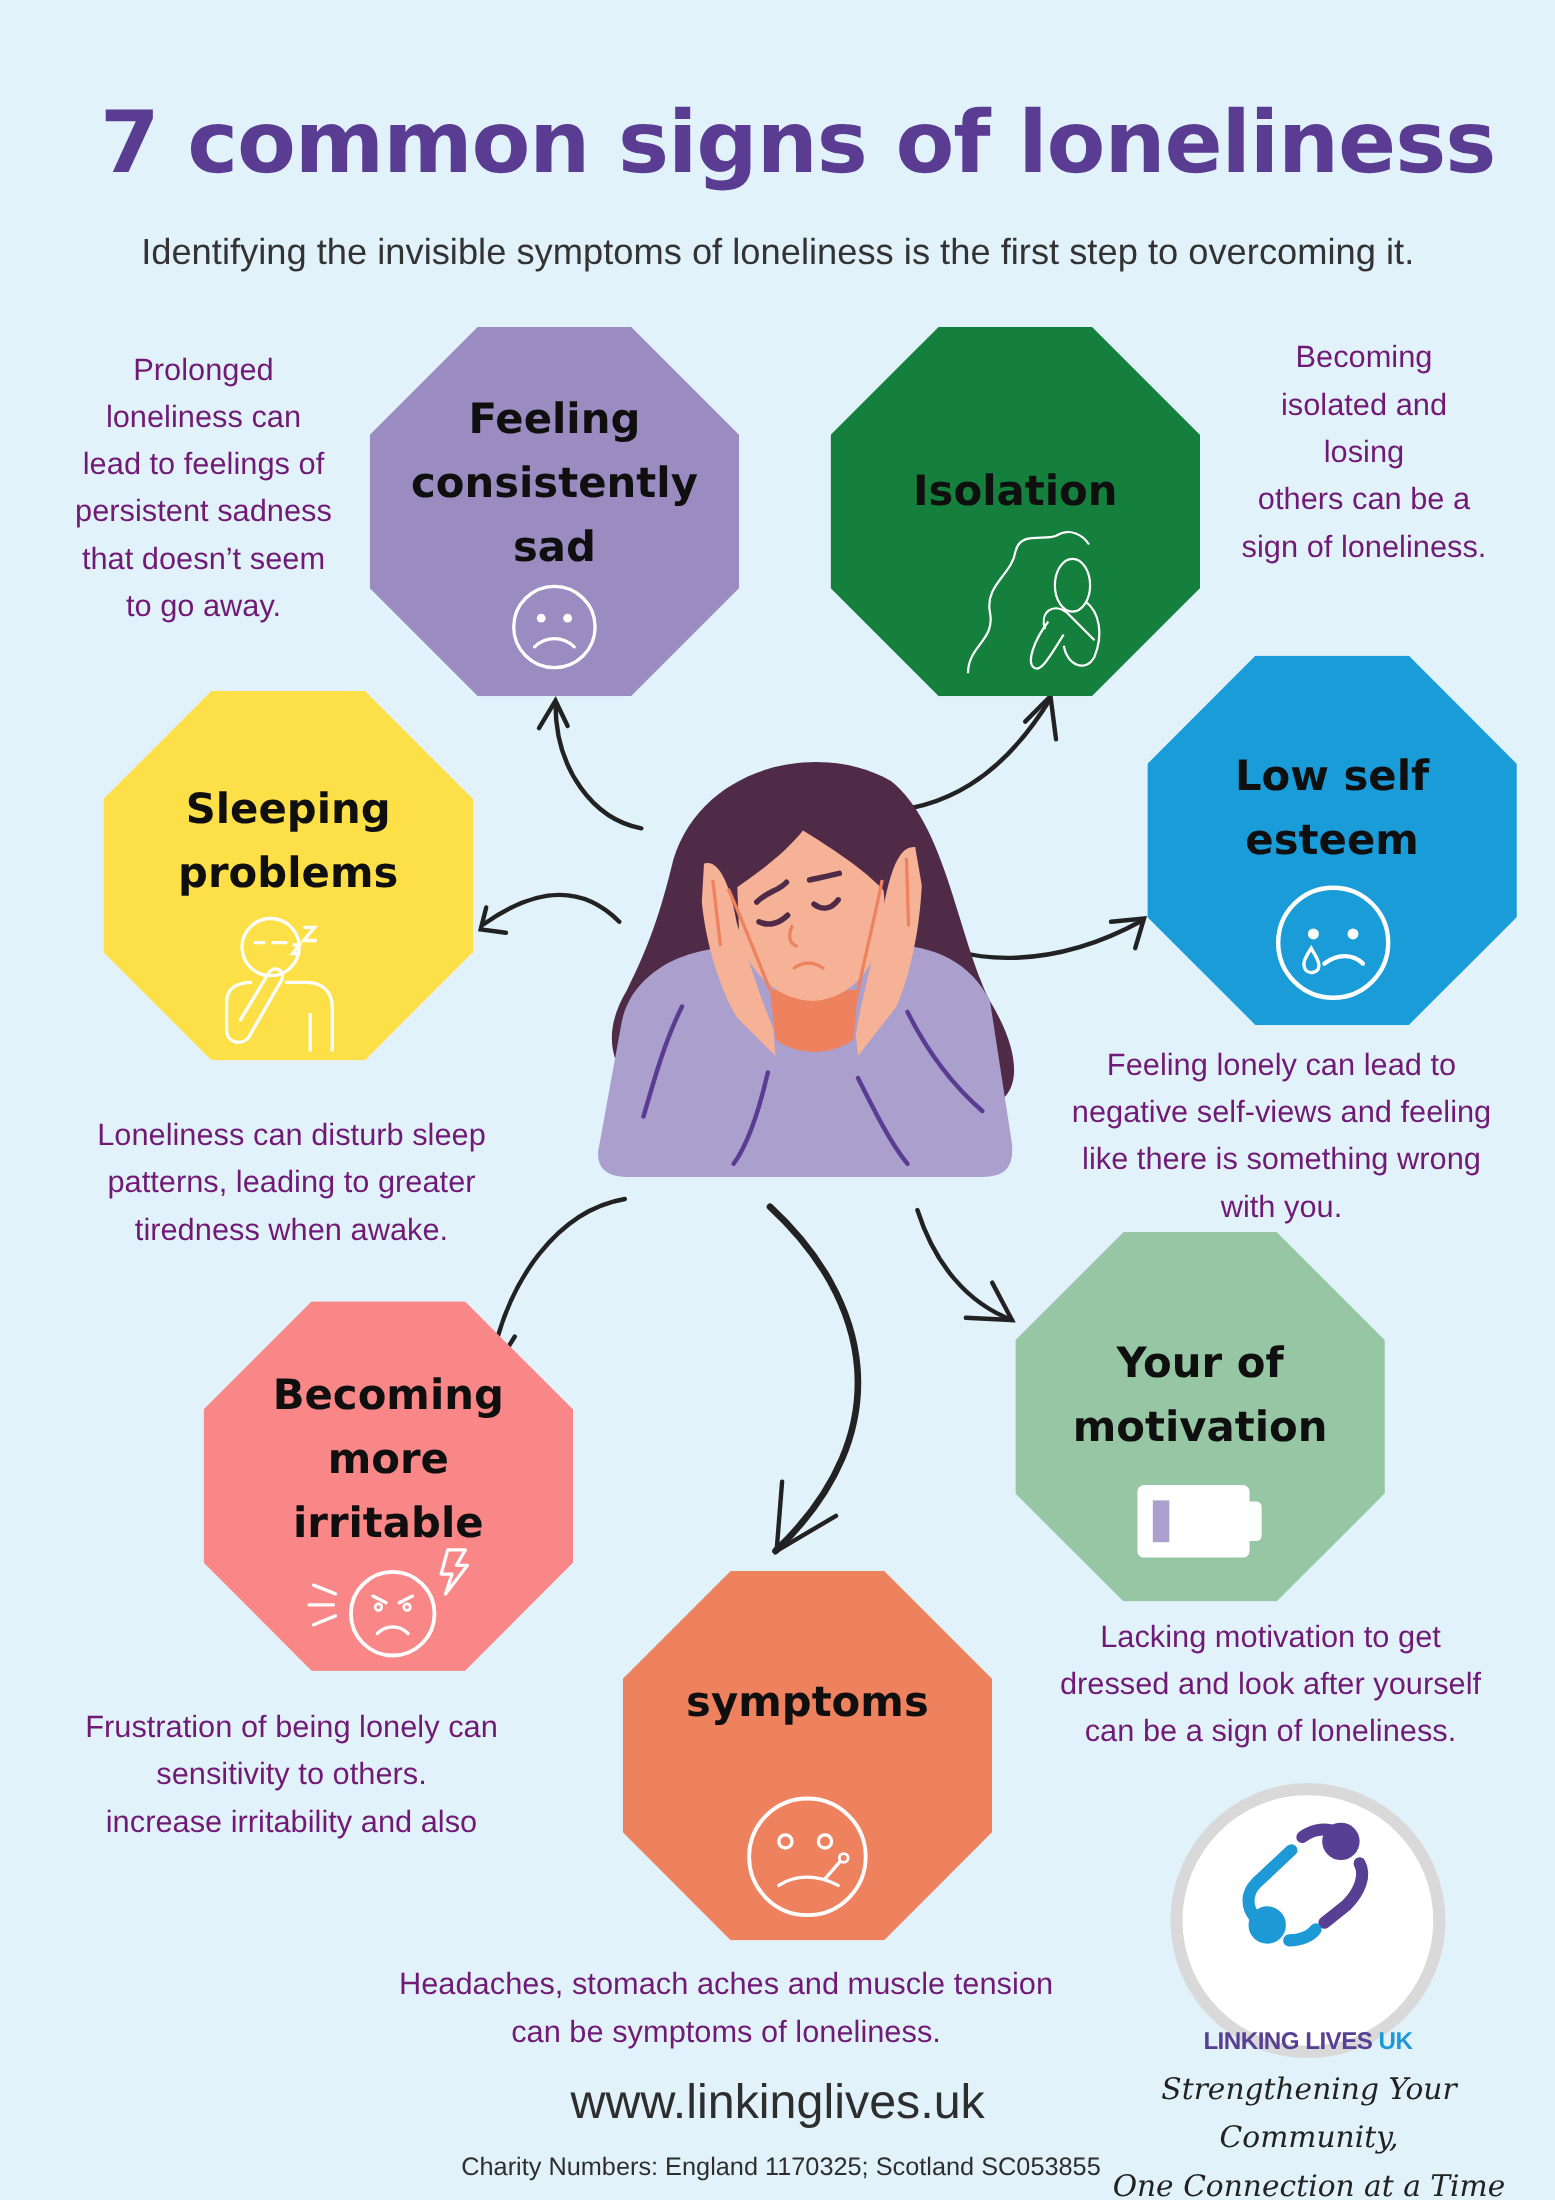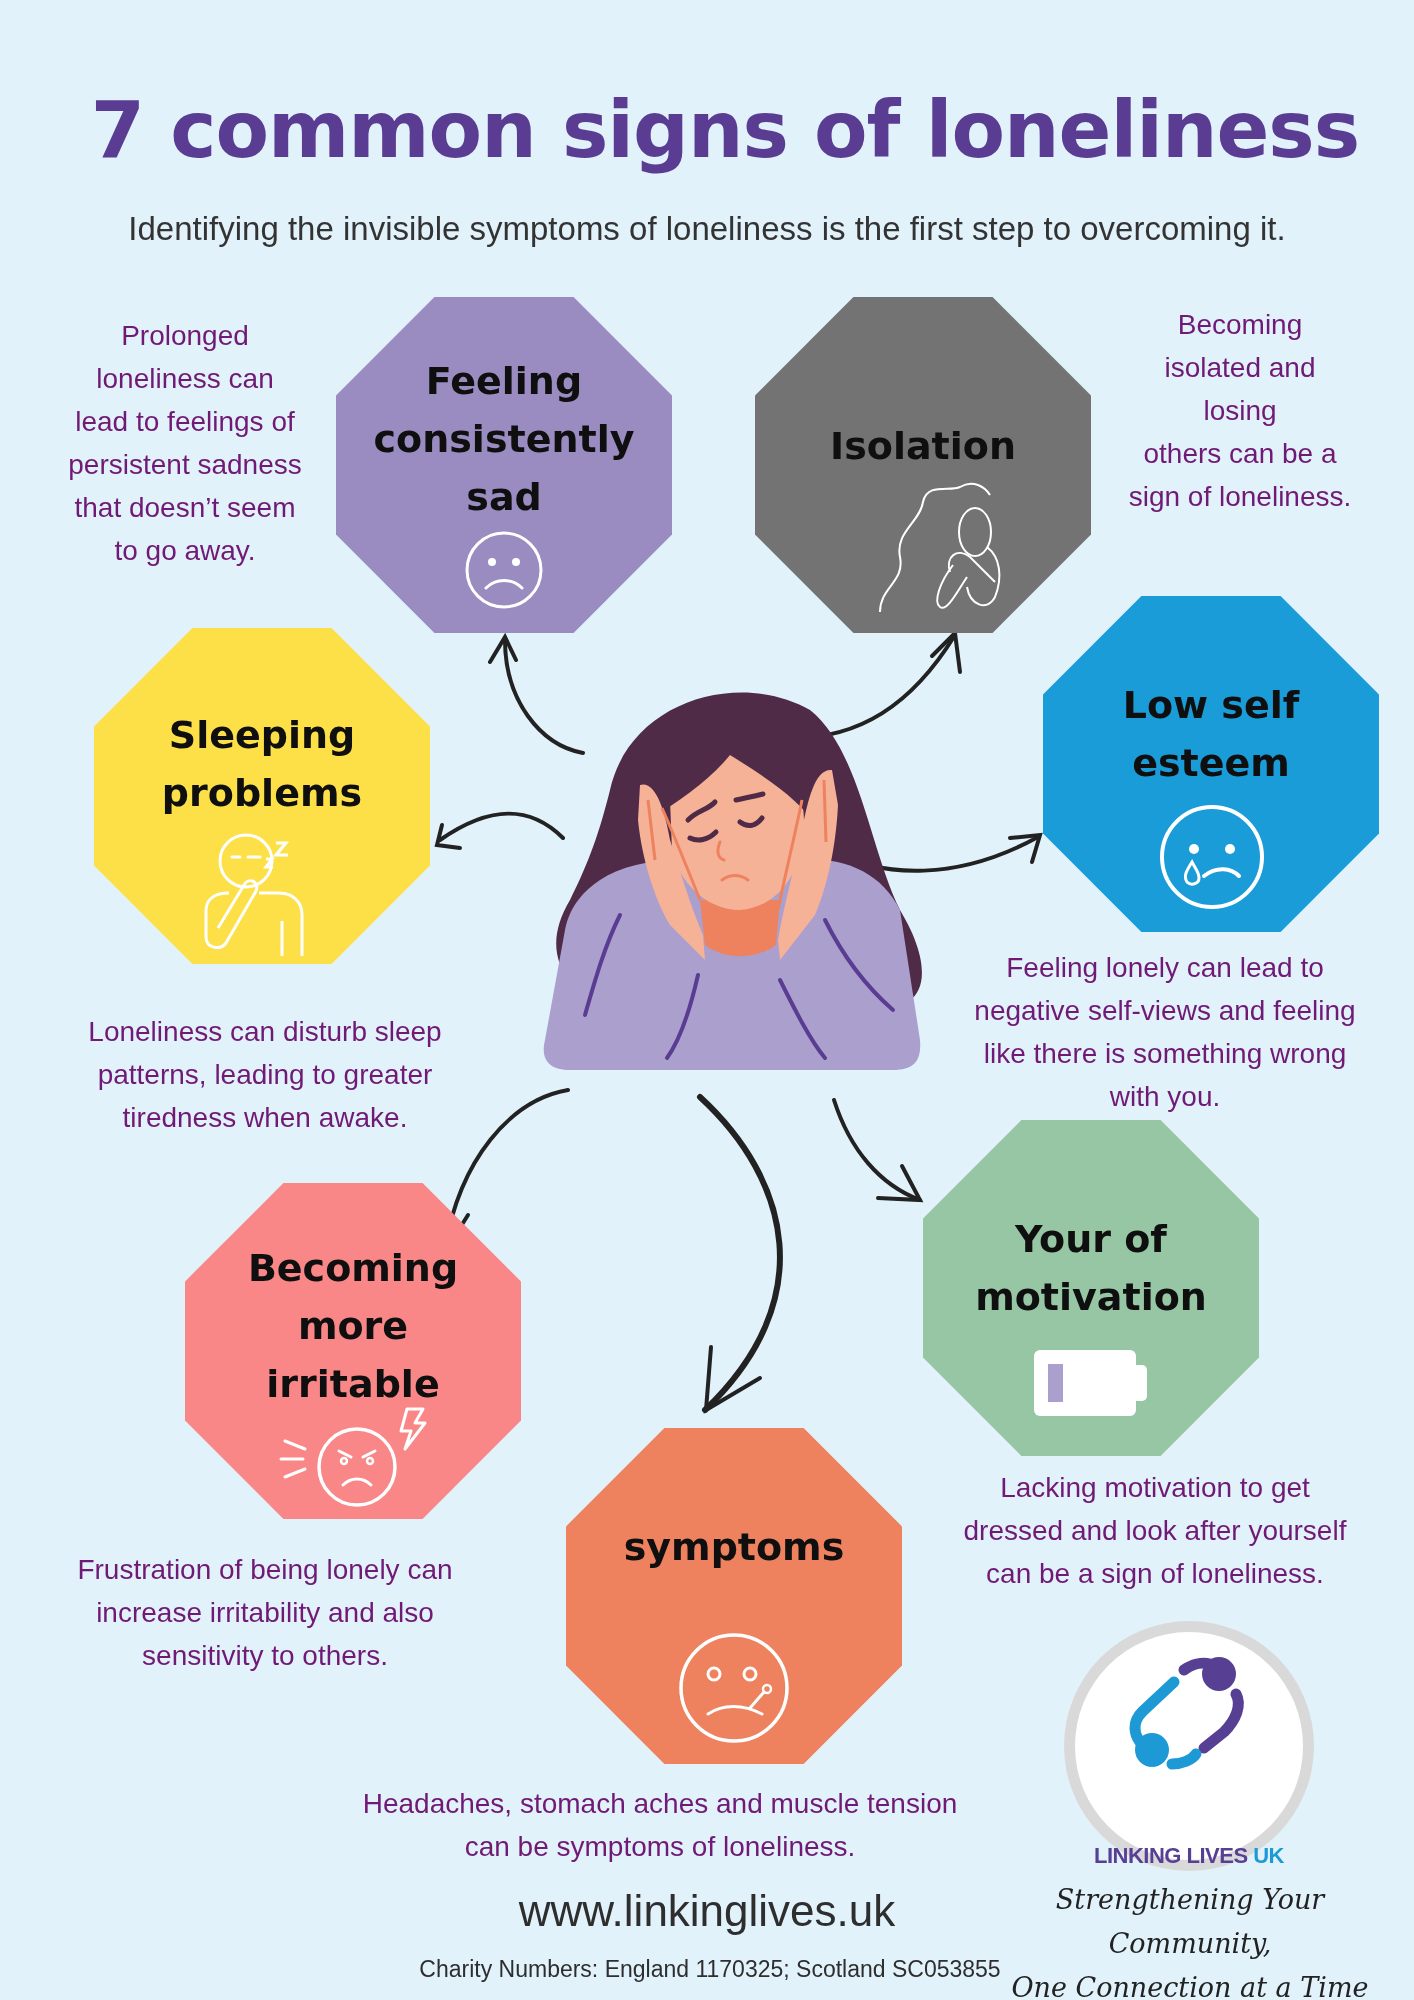--- a/index.html
+++ b/index.html
@@ -99,21 +99,21 @@
 </div>
 <div class="desc" style="left:30px;top:314px;width:310px">
   <div>Prolonged</div>
   <div>loneliness can</div>
   <div>lead to feelings of</div>
   <div>persistent sadness</div>
   <div>that doesn’t seem</div>
   <div>to go away.</div>
 </div>
 
-<div class="oct" style="left:755px;top:297px;background:#737373">
+<div class="oct" style="left:755px;top:297px;background:#15803d">
   <div class="oct-label" style="top:120px">
     <div>Isolation</div>
   </div>
   <svg class="icon" style="left:120px;top:180px" width="150" height="140" viewBox="0 0 150 140">
     <path d="M5 135 C 5 110, 30 105, 25 80 C 20 55, 45 45, 48 25 C 52 5, 75 15, 85 10 C 98 2, 110 10, 115 18" fill="none" stroke="#fff" stroke-width="2"></path>
     <ellipse cx="100" cy="55" rx="16" ry="24" fill="none" stroke="#fff" stroke-width="2"></ellipse>
     <path d="M75 95 C 70 80, 82 70, 95 80 L 120 105" fill="none" stroke="#fff" stroke-width="2"></path>
     <path d="M78 88 C 65 105, 58 125, 65 130 C 72 135, 82 115, 92 100" fill="none" stroke="#fff" stroke-width="2"></path>
     <path d="M112 70 C 125 80, 128 100, 120 120 C 112 135, 95 128, 92 110" fill="none" stroke="#fff" stroke-width="2"></path>
   </svg>
@@ -178,22 +178,22 @@
     <path d="M62 44 L 74 50 M 98 44 L 86 50" stroke="#fff" stroke-width="3" stroke-linecap="round"></path>
     <circle cx="67" cy="54" r="3" fill="none" stroke="#fff" stroke-width="2.5"></circle>
       <circle cx="93" cy="54" r="3" fill="none" stroke="#fff" stroke-width="2.5"></circle>
     <path d="M66 78 C 74 70, 86 70, 94 78" fill="none" stroke="#fff" stroke-width="3" stroke-linecap="round"></path>
     <path d="M8 34 L 28 42 M 4 52 L 26 52 M 8 70 L 28 62" stroke="#fff" stroke-width="3" stroke-linecap="round"></path>
     <path d="M130 2 L 146 2 L 138 16 L 148 16 L 128 42 L 134 24 L 124 24 Z" fill="none" stroke="#fff" stroke-width="3" stroke-linejoin="round"></path>
   </svg>
 </div>
 <div class="desc" style="left:40px;top:1548px;width:450px">
   <div>Frustration of being lonely can</div>
+  <div>sensitivity to others.</div>
   <div>increase irritability and also</div>
-  <div>sensitivity to others.</div>
 </div>
 
 <div class="oct" style="left:923px;top:1120px;background:#96c6a4">
   <div class="oct-label" style="top:90px">
     <div>Your of</div>
     <div>motivation</div>
   </div>
   <svg class="icon" style="left:111px;top:230px" width="115" height="66" viewBox="0 0 115 66">
     <rect x="0" y="0" width="102" height="66" rx="6" fill="#fff"></rect>
     <rect x="98" y="15" width="15" height="36" rx="5" fill="#fff"></rect>

